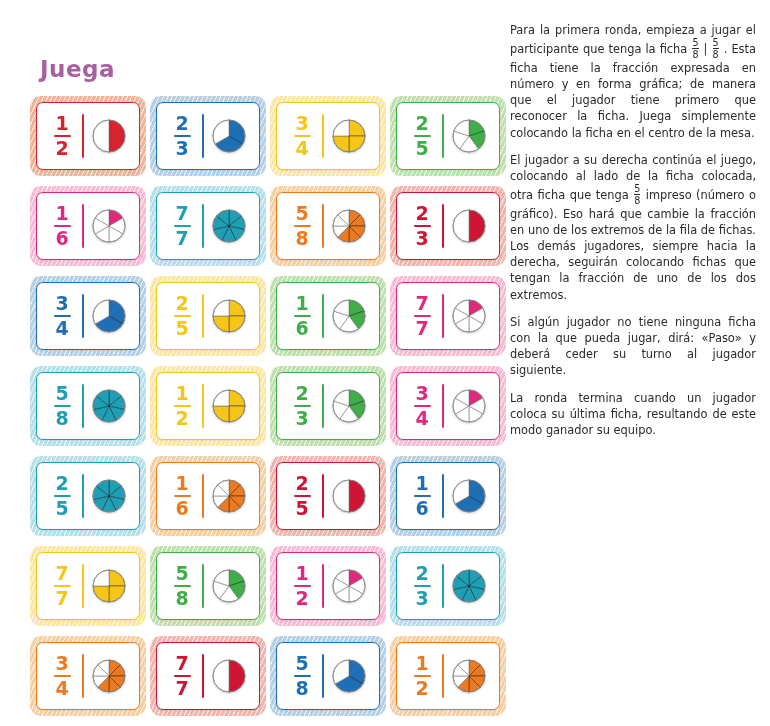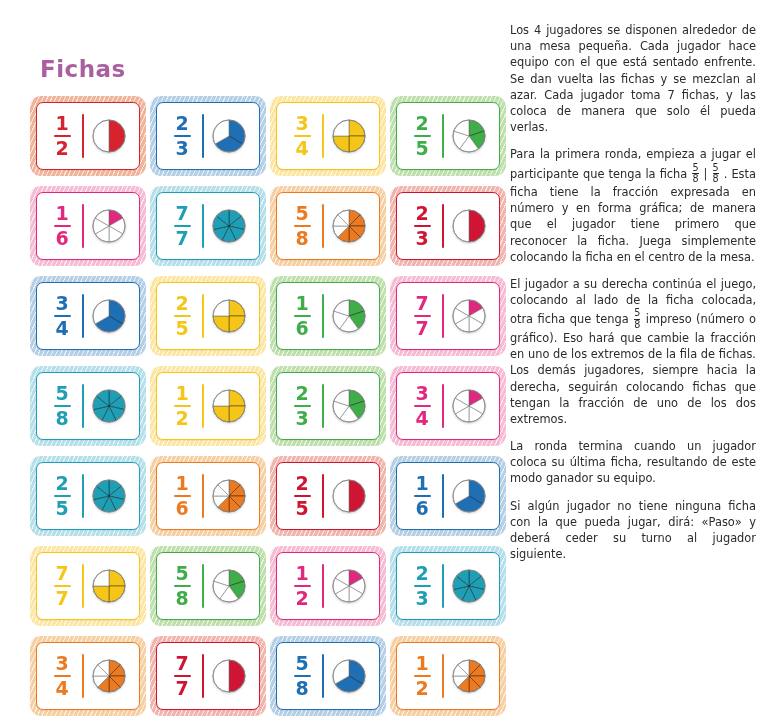--- a/index.html
+++ b/index.html
@@ -137,21 +137,21 @@
   .ifrac .fbar {
     display:block; height:1px; background:#2b2b2b; margin:.5px 0;
   }
 </style>
 </head>
 <body>
 
 <div id="page">
 
   <div id="left-panel">
-    <div id="fichas-title">Fichas</div>
+    <div id="fichas-title">Juega</div>
     <div id="cards-grid">
         <div class="card" style="background: rgb(240, 180, 155);">
           <div class="card-inner" style="border-color: rgb(215, 35, 46);">
             <div class="frac" style="color: rgb(215, 35, 46);">
               <span class="num">1</span>
               <span class="bar" style="background: rgb(215, 35, 46);"></span>
               <span class="den">2</span>
             </div>
             <div class="divider" style="background: rgb(215, 35, 46);"></div>
             <div class="pie-wrap">
@@ -732,21 +732,20 @@
                 <circle cx="18" cy="18" r="16" fill="none" stroke="#8a8a8a" stroke-width="0.9"></circle>
               </svg>
             </div>
           </div>
         </div>
       </div>
   </div>
 
   <div id="right-panel">
     <div id="paragraphs">
-        <p class="para">Los 4 jugadores se disponen alrededor de una mesa pequeña. Cada jugador hace equipo con el que está sentado enfrente. Se dan vuelta las fichas y se mezclan al azar. Cada jugador toma 7 fichas, y las coloca de manera  que solo él pueda verlas.</p>
         <p class="para">Para la primera ronda, empieza a jugar el participante que tenga  la ficha <span class="ifrac"><i>5</i><span class="fbar"></span><i>8</i></span> | <span class="ifrac"><i>5</i><span class="fbar"></span><i>8</i></span> . Esta ficha tiene la fracción expresada en  número y en forma gráfica; de manera que el jugador tiene primero que reconocer la ficha. Juega simplemente colocando la ficha en el centro de la mesa.</p>
         <p class="para">El jugador a su derecha continúa el juego, colocando al lado de la ficha colocada, otra ficha que tenga <span class="ifrac"><i>5</i><span class="fbar"></span><i>8</i></span> impreso (número o gráfico). Eso hará que cambie la fracción en uno de los extremos de la fila de fichas. Los demás jugadores, siempre hacia la derecha, seguirán colocando fichas que tengan la fracción de uno de los dos extremos.</p>
+        <p class="para">Si algún jugador no tiene ninguna ficha con la que pueda jugar, dirá: «Paso» y deberá ceder su  turno al jugador siguiente.</p>
         <p class="para">La ronda termina cuando un jugador coloca su última ficha, resultando de este modo ganador su equipo.</p>
-        <p class="para">Si algún jugador no tiene ninguna ficha con la que pueda jugar, dirá: «Paso» y deberá ceder su  turno al jugador siguiente.</p>
       </div>
   </div>
 
 </div>
 
 </body></html>

